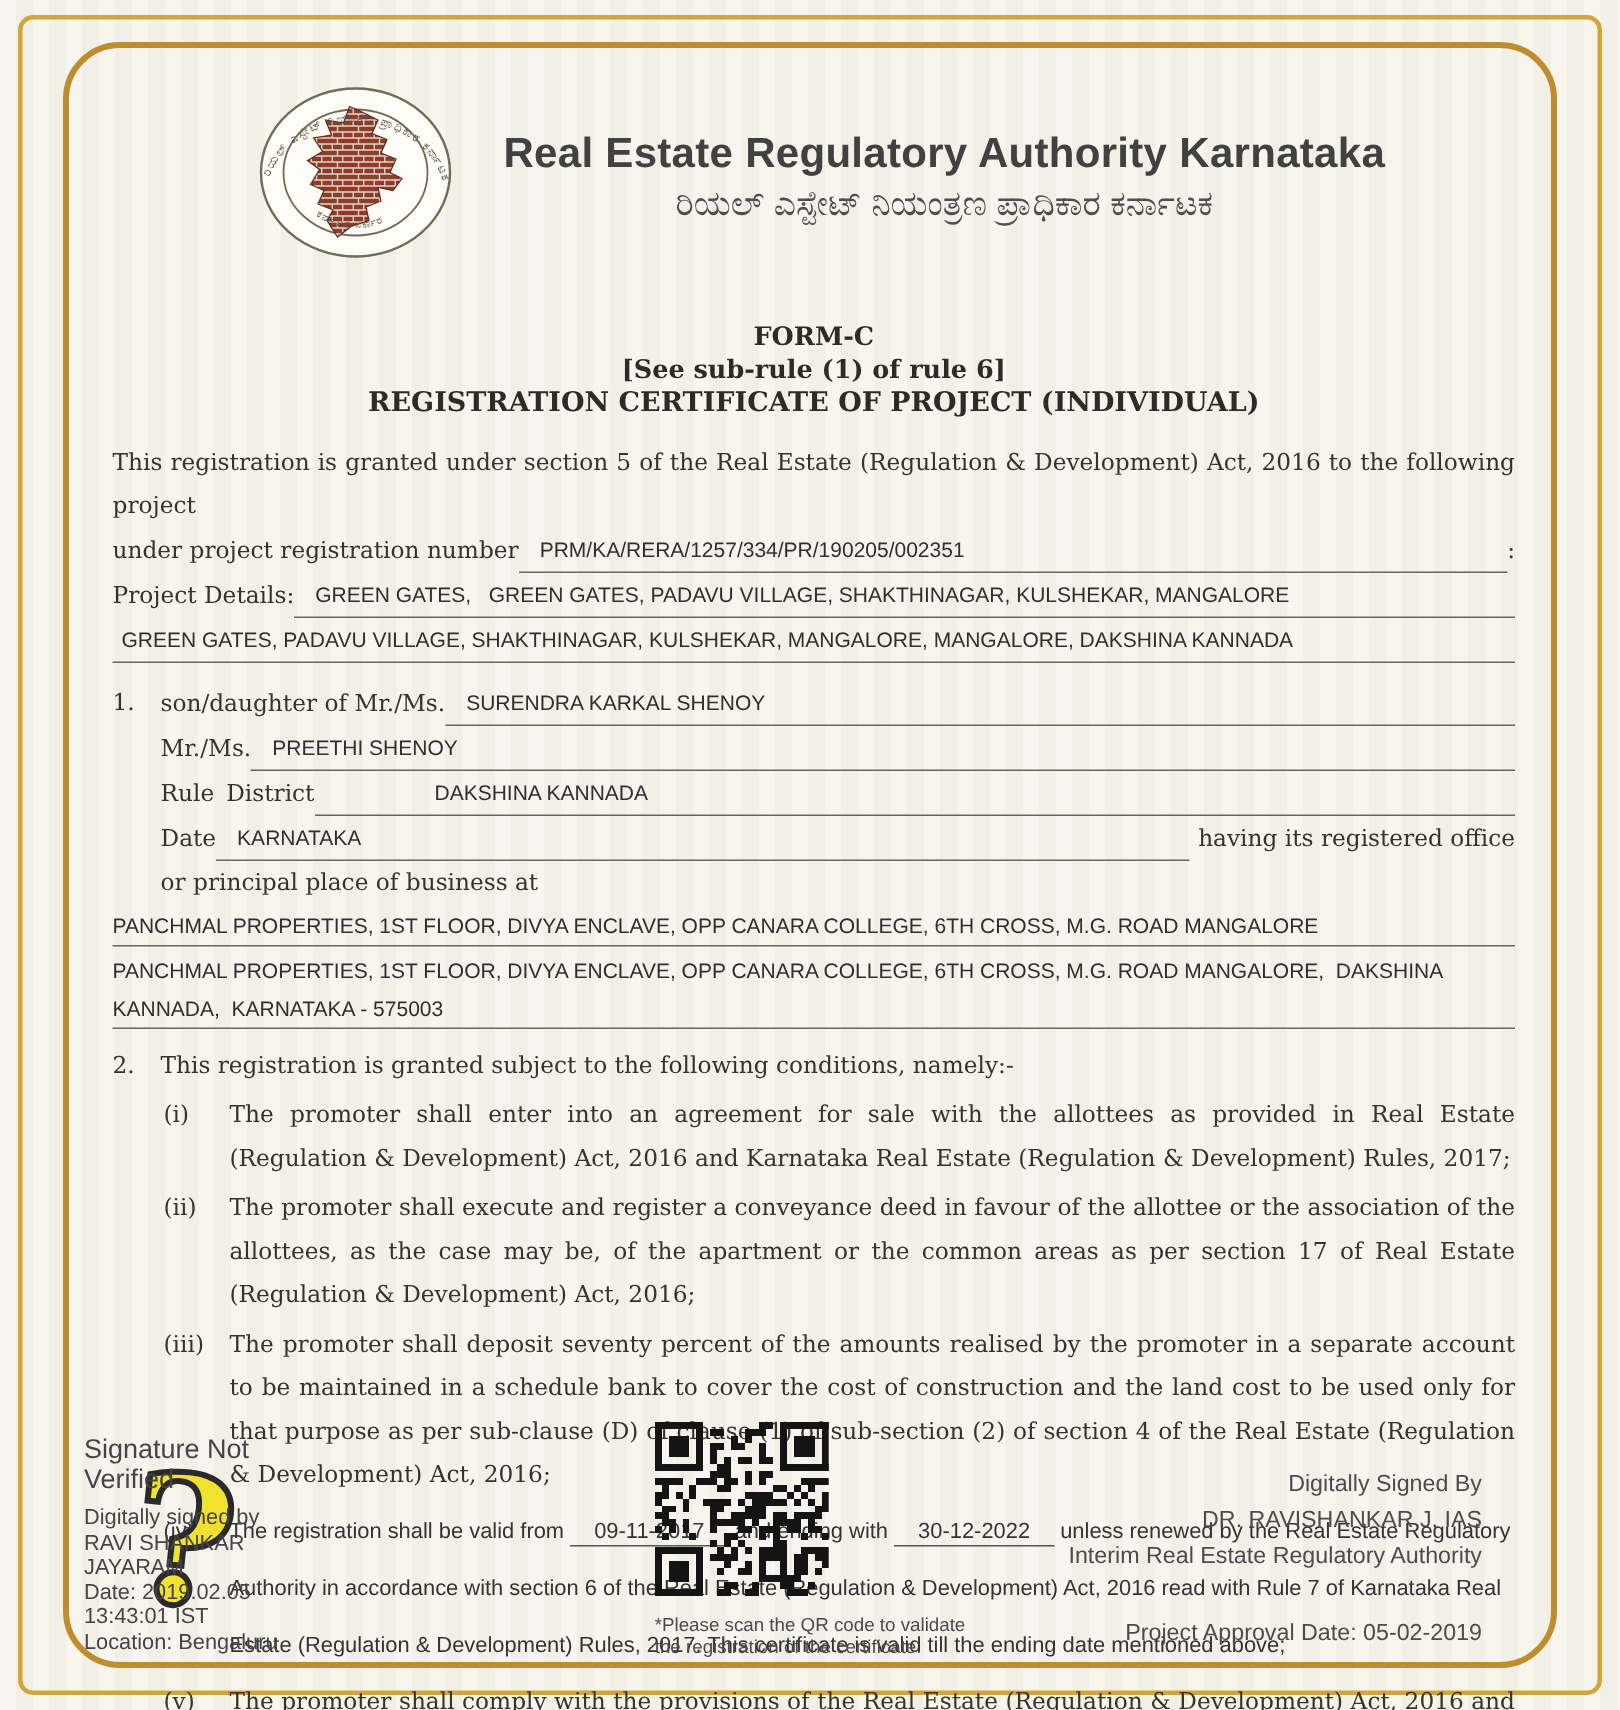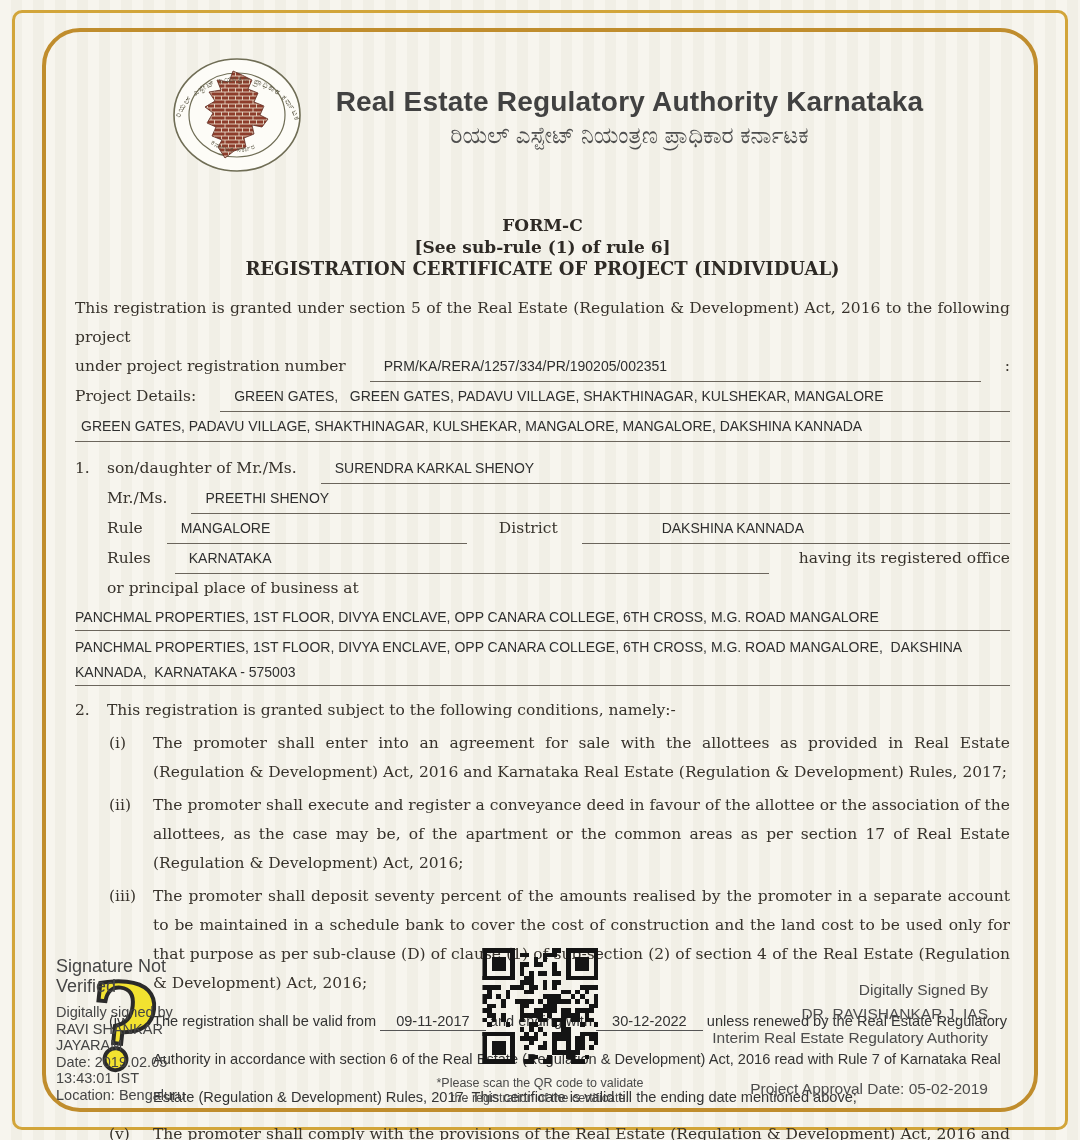--- a/index.html
+++ b/index.html
@@ -24,42 +24,42 @@
   .titles{text-align:center;}
   .title-en{font-family:"Liberation Sans",sans-serif;font-weight:700;font-size:28px;color:#414141;letter-spacing:.2px;}
   .title-kn{font-family:"Liberation Sans",sans-serif;font-size:23px;color:#4e4e4e;margin-top:4px;}
   
   .form-head{text-align:center;margin-top:32px;line-height:22px;color:#2e2a25;}
   .form-head .b{font-weight:700;font-size:17px;}
   .form-head .t{font-weight:700;font-size:18px;}
   
   .para{font-size:15.5px;line-height:29px;text-align:justify;}
   .mt{margin-top:14px;}
-  .line-row{display:flex;align-items:flex-start;font-size:15.5px;line-height:29px;gap:24px;}
+  .line-row{display:flex;align-items:center;font-size:15.5px;line-height:29px;}
   .fill{flex:1 1 auto;border-bottom:1.4px solid #6b655c;min-width:20px;}
   .val{font-family:"Liberation Sans",sans-serif;font-size:14px;color:#2f2f2f;padding-left:14px;white-space:nowrap;}
   .ul-sans{border-bottom:1.4px solid #6b655c;font-family:"Liberation Sans",sans-serif;font-size:14px;color:#2f2f2f;line-height:25px;}
   .num-grid{display:grid;grid-template-columns:32px 1fr;margin-top:12px;}
   .cond{display:grid;grid-template-columns:44px 1fr;margin-left:34px;margin-top:4px;}
   .cond .cnum{font-size:15.5px;line-height:29px;}
   .cond .ctext{font-size:15.5px;line-height:29px;text-align:justify;}
   .cond-sans .cnum,.cond-sans .ctext{font-family:"Liberation Sans",sans-serif;font-size:14.6px;line-height:38px;color:#333;text-align:left;}
   .date-ul{display:inline-block;border-bottom:1.3px solid #555;padding:0 16px;line-height:18px;}
   
   .stamp{position:absolute;left:56px;top:956px;width:280px;font-family:"Liberation Sans",sans-serif;color:#454545;z-index:2;}
   .stamp .big{font-size:18px;line-height:20px;}
   .stamp .sm{font-size:14.5px;line-height:16.5px;}
   .stamp .gap{height:8px;}
   .qmark{
     position:absolute;left:88px;top:978px;z-index:1;
     font-family:"DejaVu Serif",serif;font-weight:700;font-size:118px;line-height:100px;
     color:#f2e230;-webkit-text-stroke:4px #2a2a2a;transform:rotate(6deg);
   }
   .stamp-text{position:relative;z-index:3;}
-  .qr-wrap{position:absolute;left:50%;transform:translateX(-50%);top:948px;text-align:center;z-index:2;}
+  .qr-wrap{position:absolute;left:50%;transform:translateX(-50%);top:948px;z-index:2;}
   .qr-caption{font-family:"Liberation Sans",sans-serif;font-size:12.5px;color:#4a4a4a;line-height:15px;margin-top:8px;}
   .signblock{position:absolute;right:92px;top:978px;text-align:right;font-family:"Liberation Sans",sans-serif;color:#4c4c4c;z-index:2;}
   .signblock .l{font-size:15.5px;line-height:24px;}
   .signblock .approval{font-size:15.5px;margin-top:30px;}
   .seal-svg{flex:0 0 auto;}
 </style>
 </head>
 <body>
 
 <div class="border-outer"></div>
@@ -122,26 +122,25 @@
       <div class="line-row">
         <span>son/daughter of Mr./Ms.</span>
         <span class="fill"><span class="val">SURENDRA KARKAL SHENOY</span></span>
       </div>
       <div class="line-row">
         <span>Mr./Ms.</span>
         <span class="fill"><span class="val">PREETHI SHENOY</span></span>
       </div>
       <div class="line-row">
         <span>Rule</span>
-        <span class="fill" style="max-width:300px"><span class="val">MANGALORE</span></span>
         <span style="padding-left:8px">District</span>
         <span class="fill"><span class="val" style="padding-left:80px">DAKSHINA KANNADA</span></span>
       </div>
       <div class="line-row">
-        <span>Rules</span>
+        <span>Date</span>
         <span class="fill"><span class="val">KARNATAKA</span></span>
         <span style="padding-left:6px">having its registered office</span>
       </div>
       <div class="line-row">
         <span>or principal place of business at</span>
       </div>
     </div>
   </div>
   <div class="ul-sans" style="margin-top:2px">PANCHMAL PROPERTIES, 1ST FLOOR, DIVYA ENCLAVE, OPP CANARA COLLEGE, 6TH CROSS, M.G. ROAD MANGALORE</div>
   <div class="ul-sans" style="margin-top:4px">PANCHMAL PROPERTIES, 1ST FLOOR, DIVYA ENCLAVE, OPP CANARA COLLEGE, 6TH CROSS, M.G. ROAD MANGALORE,&nbsp; DAKSHINA KANNADA,&nbsp; KARNATAKA - 575003</div>

